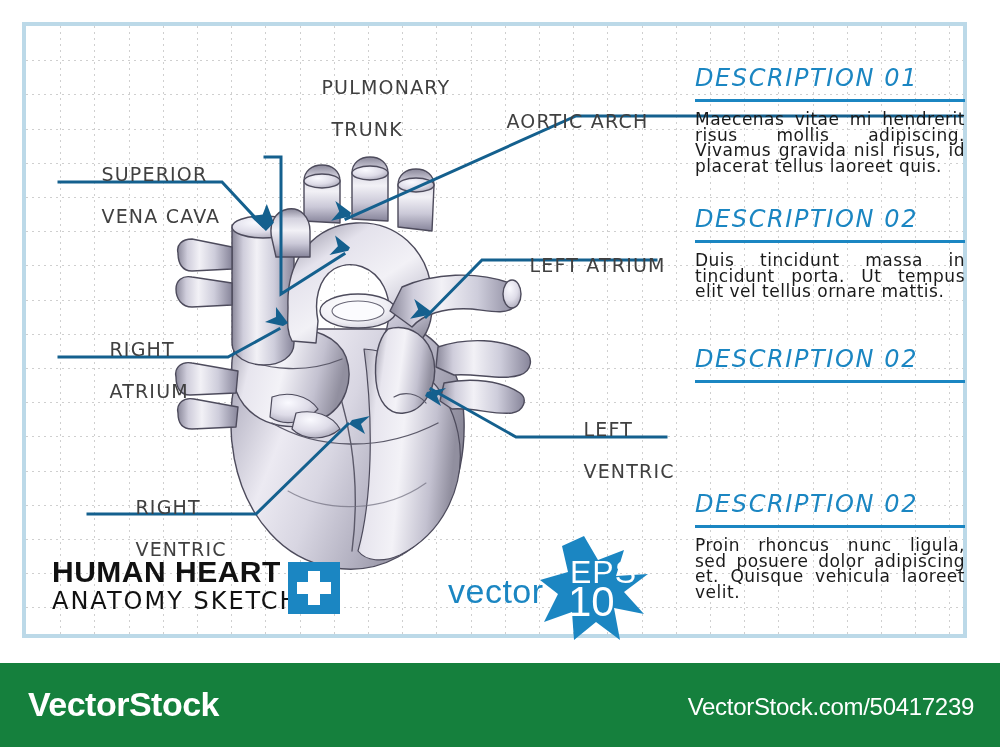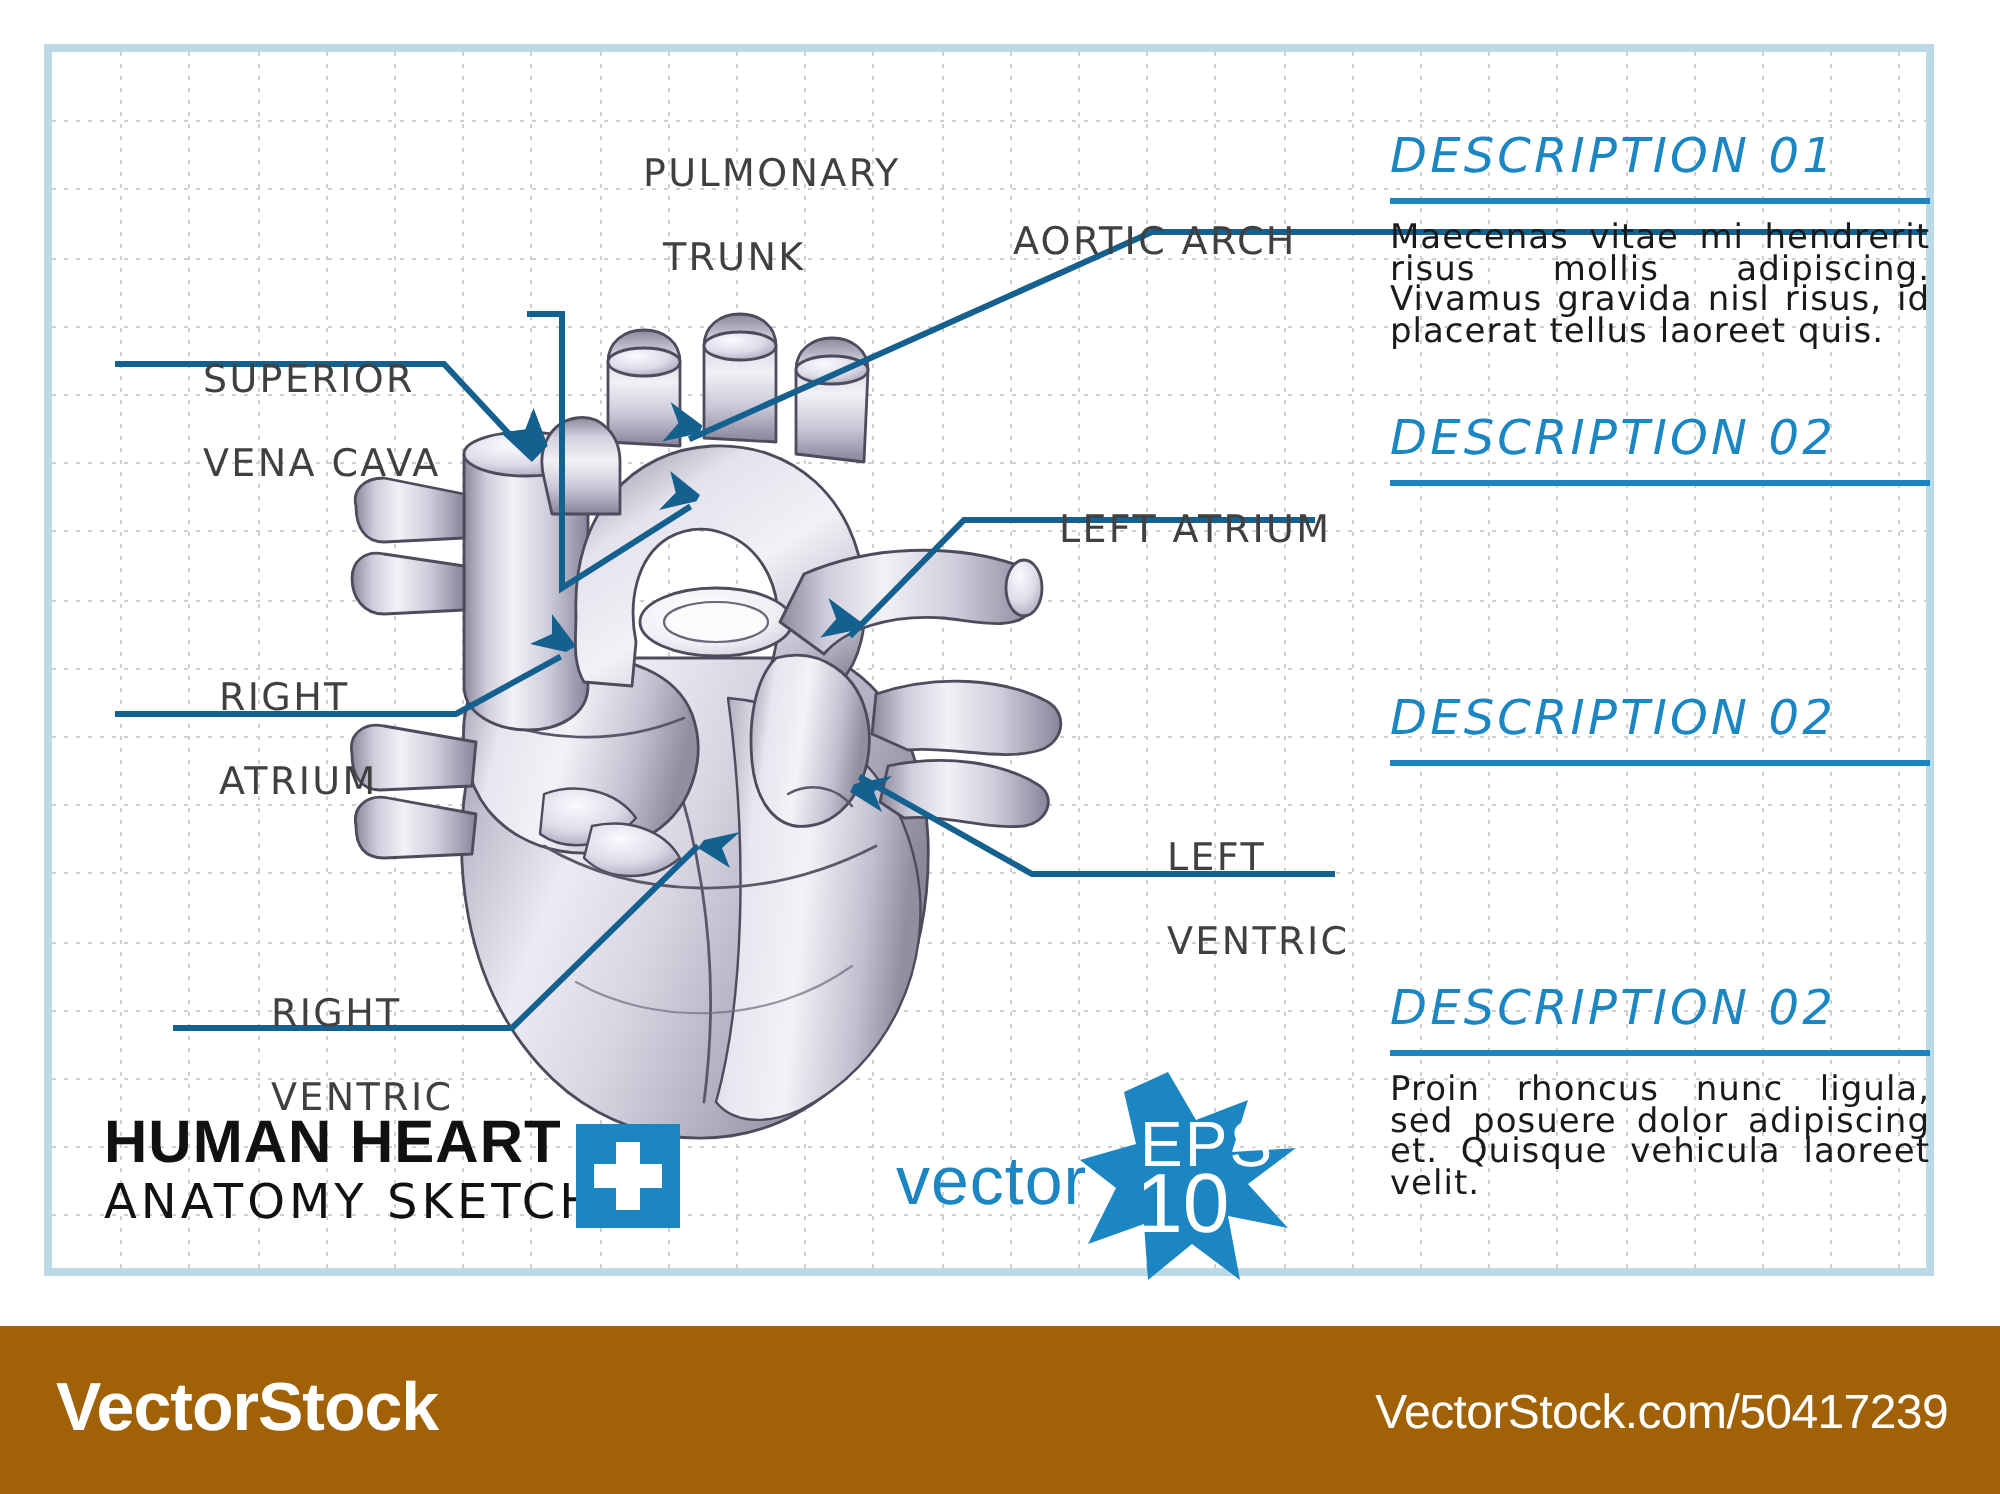--- a/index.html
+++ b/index.html
@@ -75,21 +75,21 @@
     position:absolute; left:30px; top:18px; color:#fff; font-size:32px;
     font-family:"Liberation Sans", sans-serif; letter-spacing:1px;
   }
   #eps-badge .eps-num {
     position:absolute; left:28px; top:42px; color:#fff; font-size:42px;
     font-family:"Liberation Sans", sans-serif; font-weight:500; letter-spacing:0;
   }
 
   
   #footer {
-    position:absolute; left:0; top:663px; width:1000px; height:84px; background:#a16207;
+    position:absolute; left:0; top:663px; width:1000px; height:84px; background:#15803d;
   }
   #footer-brand {
     position:absolute; left:28px; top:22px; color:#fff; font-size:34px;
     font-family:"Liberation Sans", sans-serif; font-weight:bold; letter-spacing:-.5px;
   }
   #footer-url {
     position:absolute; right:26px; top:30px; color:#fff; font-size:24px;
     font-family:"Liberation Sans", sans-serif; letter-spacing:-.3px;
   }
 
@@ -286,21 +286,21 @@
         <polygon points="241,205 224,192 236,189 239,178 248,196" transform="rotate(6 240 195)"></polygon>
         <polygon points="322,225 303,228 312,220 310,209 324,222" transform="rotate(-4 317 222)"></polygon>
         <polygon points="324,190 306,196 313,186 308,176 325,186" transform="rotate(6 318 188)"></polygon>
         <polygon points="404,288 385,294 392,284 387,274 404,284" transform="rotate(6 397 285)"></polygon>
         <polygon points="257,300 239,296 250,291 250,281 262,297" transform="rotate(0 252 294)"></polygon>
         <polygon points="401,366 420,362 411,370 415,380 399,370" transform="rotate(0 409 370)"></polygon>
         <polygon points="326,394 344,390 335,398 339,408 323,398" transform="rotate(0 333 398)"></polygon>
       </g>
     </svg>
 
-    <div class="label" style="left:32px; top:133px;">
+    <div class="label" style="left:32px; top:117px;">
       <span>SUPERIOR</span><br>
       <span>VENA CAVA</span>
     </div>
 
     <div class="label" style="left:252px; top:30px;">
       <span>PULMONARY</span><br>
       <span style="margin-left:10px; display:inline-block;">TRUNK</span>
     </div>
 
     <div class="label" style="left:437px; top:64px;">
@@ -330,20 +330,21 @@
 
   <div class="desc-block" style="top:64px;">
     <div class="desc-title">DESCRIPTION 01</div>
     <div class="desc-rule"></div>
     <div class="desc-body">Maecenas vitae mi hendrerit risus mollis adipiscing. Vivamus gravida nisl risus, id placerat tellus laoreet quis.</div>
   </div>
 
   <div class="desc-block" style="top:205px;">
     <div class="desc-title">DESCRIPTION 02</div>
     <div class="desc-rule"></div>
+    <div class="desc-body">Duis tincidunt massa in tincidunt porta. Ut tempus elit vel tellus ornare mattis.</div>
   </div>
 
   <div class="desc-block" style="top:345px;">
     <div class="desc-title">DESCRIPTION 02</div>
     <div class="desc-rule"></div>
   </div>
 
   <div class="desc-block" style="top:490px;">
     <div class="desc-title">DESCRIPTION 02</div>
     <div class="desc-rule"></div>

